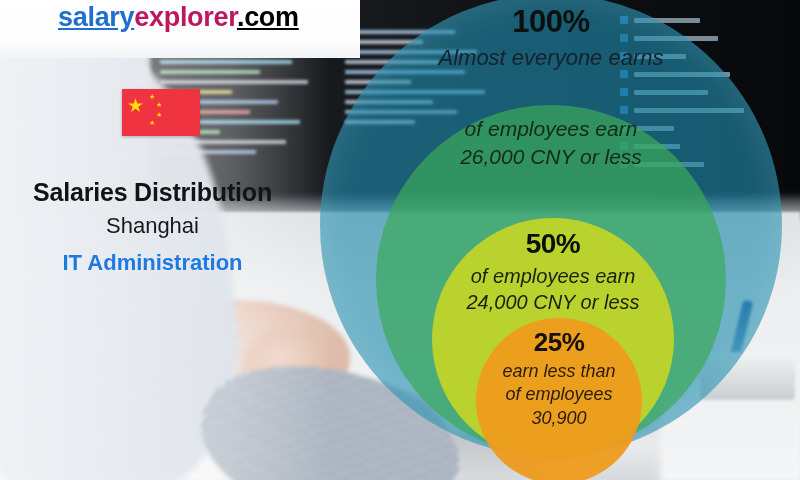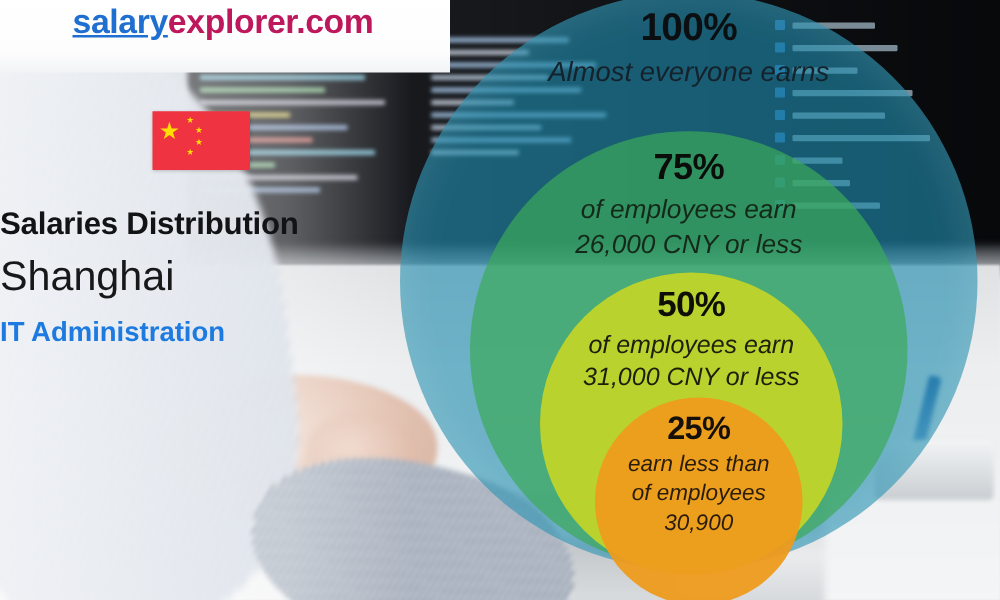--- a/index.html
+++ b/index.html
@@ -173,53 +173,53 @@
   .logo {
     position: absolute;
     left: 58px; top: 2px;
     font-size: 27px;
     font-weight: 700;
     letter-spacing: -.3px;
     white-space: nowrap;
   }
   .logo .s1 { color: #1f6fd0; text-decoration: underline; }
   .logo .s2 { color: #be185d; font-weight: 700; }
-  .logo .s3 { color: #be185d; }
+  .logo .s3 { color: #000000; text-decoration: underline; }
 
   
   .flag {
     position: absolute;
     left: 122px; top: 89px;
     width: 78px; height: 47px;
     background: #ef3340;
     box-shadow: 0 1px 3px rgba(0,0,0,.25);
   }
   .star { position: absolute; color: #ffde00; line-height: 1; }
   .star.big   { font-size: 19px; left: 5px;  top: 7px;  }
   .star.s-a   { font-size: 7px;  left: 27px; top: 4px;  }
   .star.s-b   { font-size: 7px;  left: 34px; top: 12px; }
   .star.s-c   { font-size: 7px;  left: 34px; top: 22px; }
   .star.s-d   { font-size: 7px;  left: 27px; top: 30px; }
 
   
   .caption {
     position: absolute;
-    left: 0; top: 165px;
+    left: 0; top: 178px;
     width: 305px;
-    text-align: left;
+    text-align: center;
   }
   .cap-title {
     font-size: 25px;
     font-weight: 700;
     color: #111315;
     letter-spacing: -.2px;
     line-height: 1.15;
   }
   .cap-city {
-    font-size: 33px;
+    font-size: 22px;
     font-weight: 400;
     color: #16181a;
     line-height: 1.5;
     margin-top: 2px;
   }
   .cap-job {
     font-size: 22px;
     font-weight: 700;
     color: #1d7ae0;
     line-height: 1.5;
@@ -373,31 +373,30 @@
 
   <div class="bubble" id="bubble-100">
     <div class="txt">
       <div class="pct">100%</div>
       <div class="ln">Almost everyone earns</div>
     </div>
   </div>
 
   <div class="bubble" id="bubble-75">
     <div class="txt">
-      <div class="pct">75%</div>
       <div class="ln">of employees earn</div>
       <div class="ln">26,000 CNY or less</div>
     </div>
   </div>
 
   <div class="bubble" id="bubble-50">
     <div class="txt">
       <div class="pct">50%</div>
       <div class="ln">of employees earn</div>
-      <div class="ln">31,000 CNY or less</div>
+      <div class="ln">24,000 CNY or less</div>
     </div>
   </div>
 
   <div class="bubble" id="bubble-25">
     <div class="txt">
       <div class="pct">25%</div>
       <div class="ln">earn less than</div>
       <div class="ln">of employees</div>
       <div class="ln">30,900</div>
     </div>

